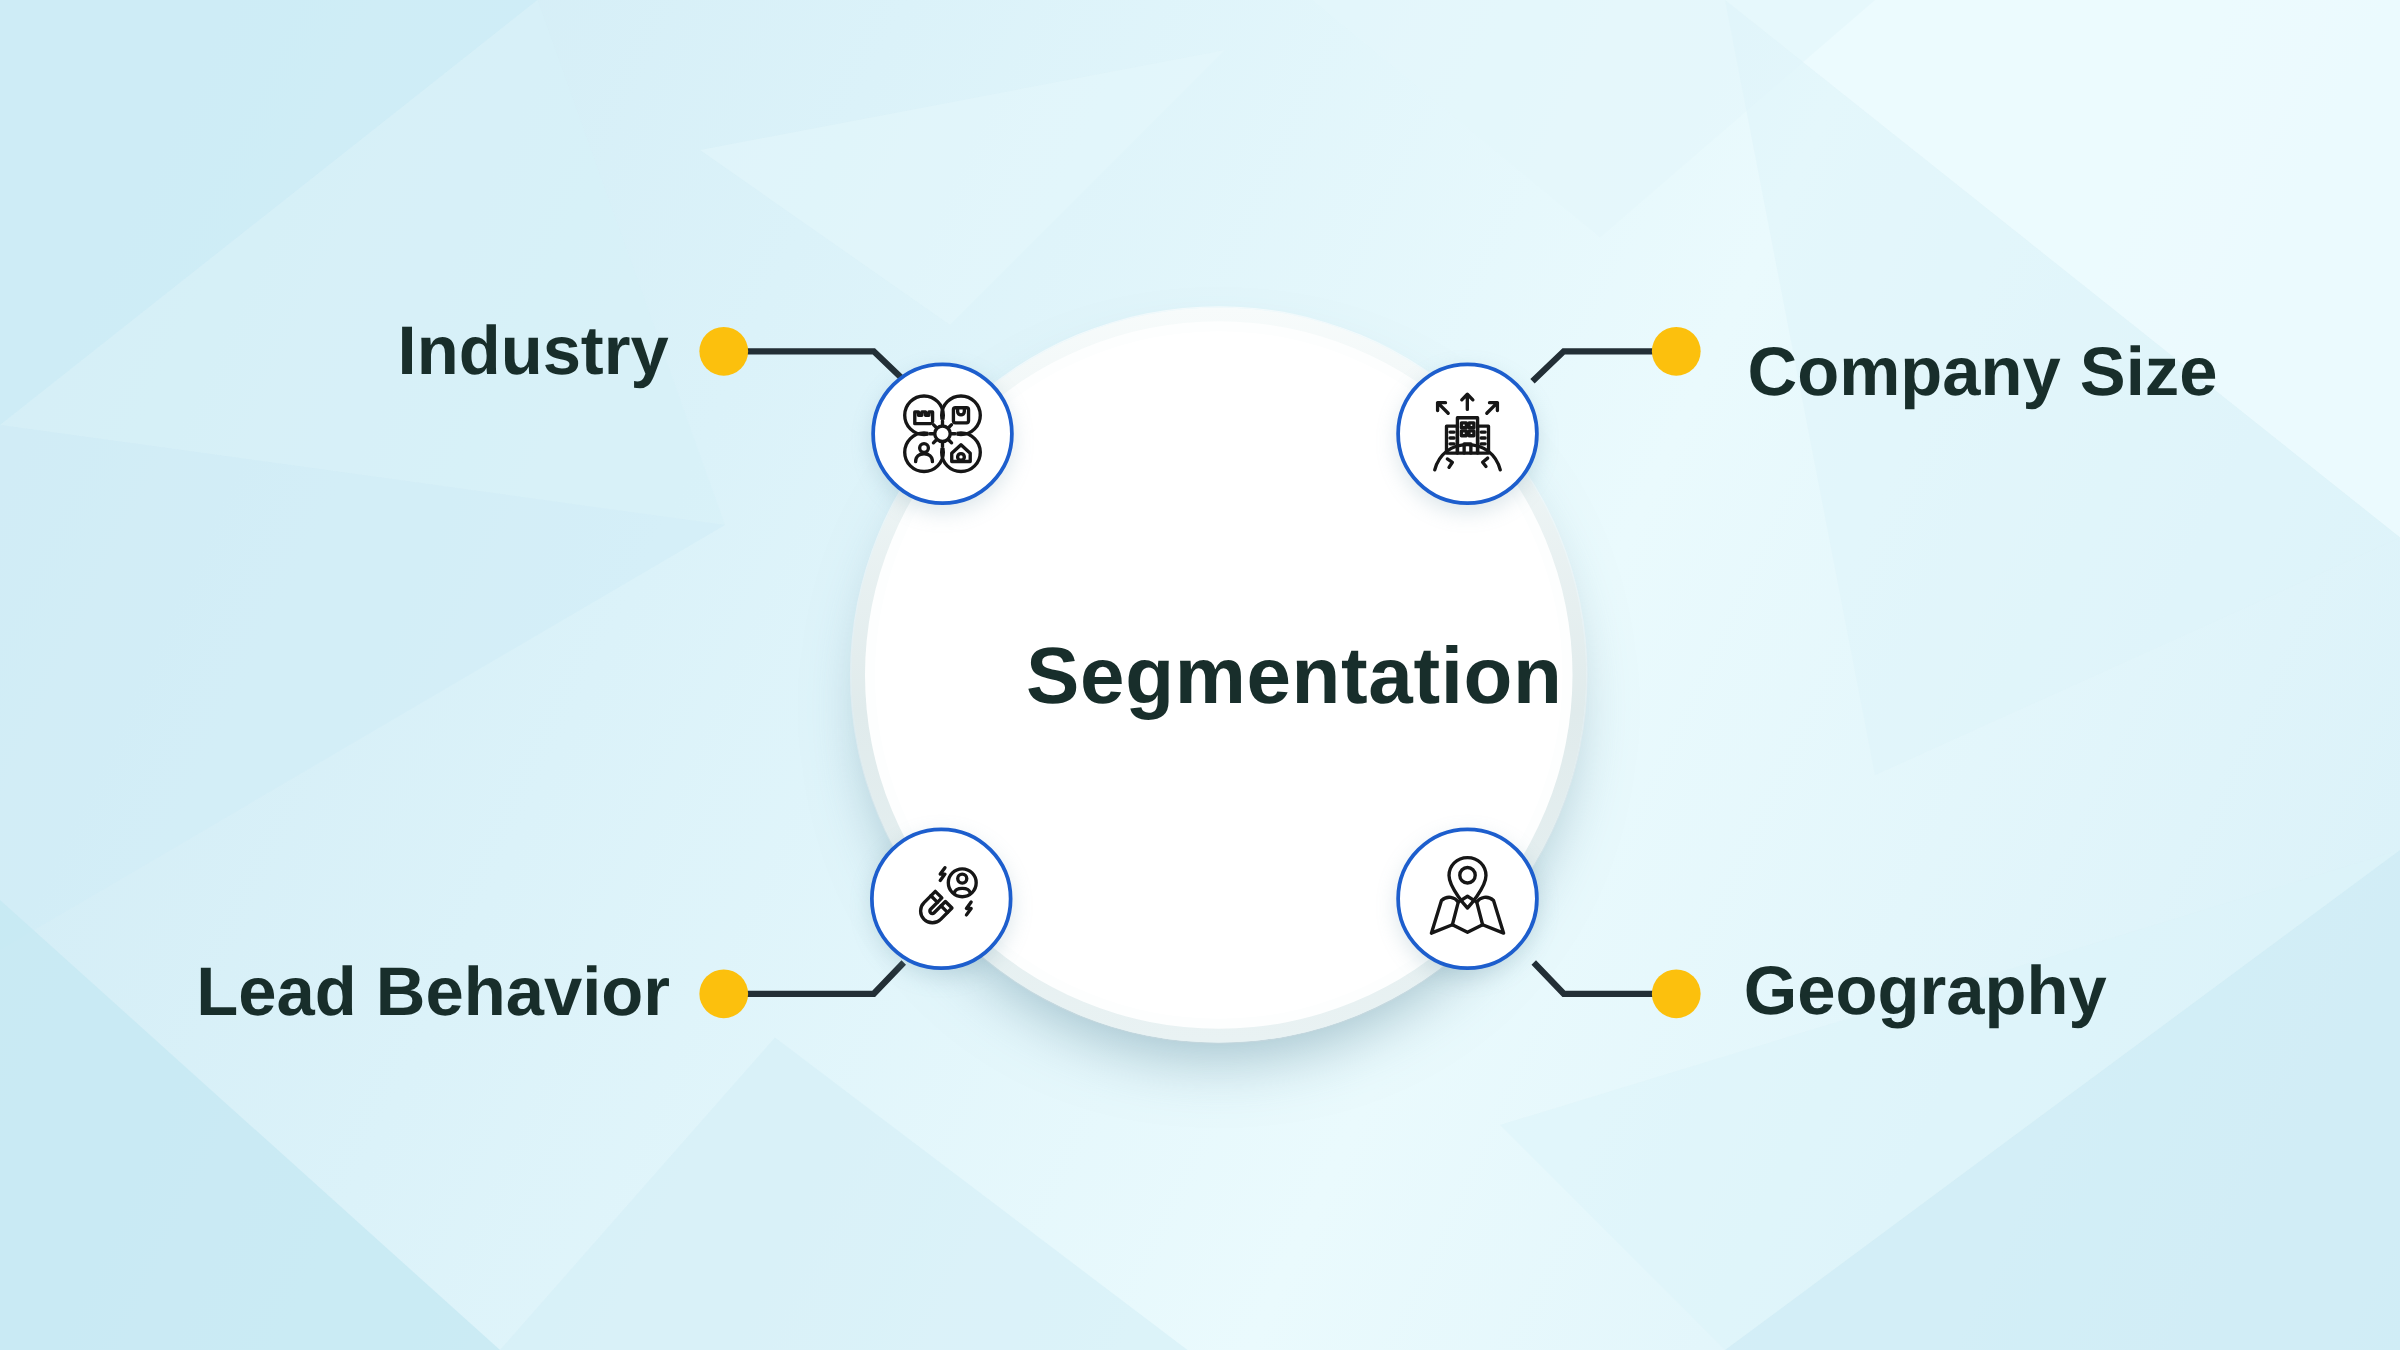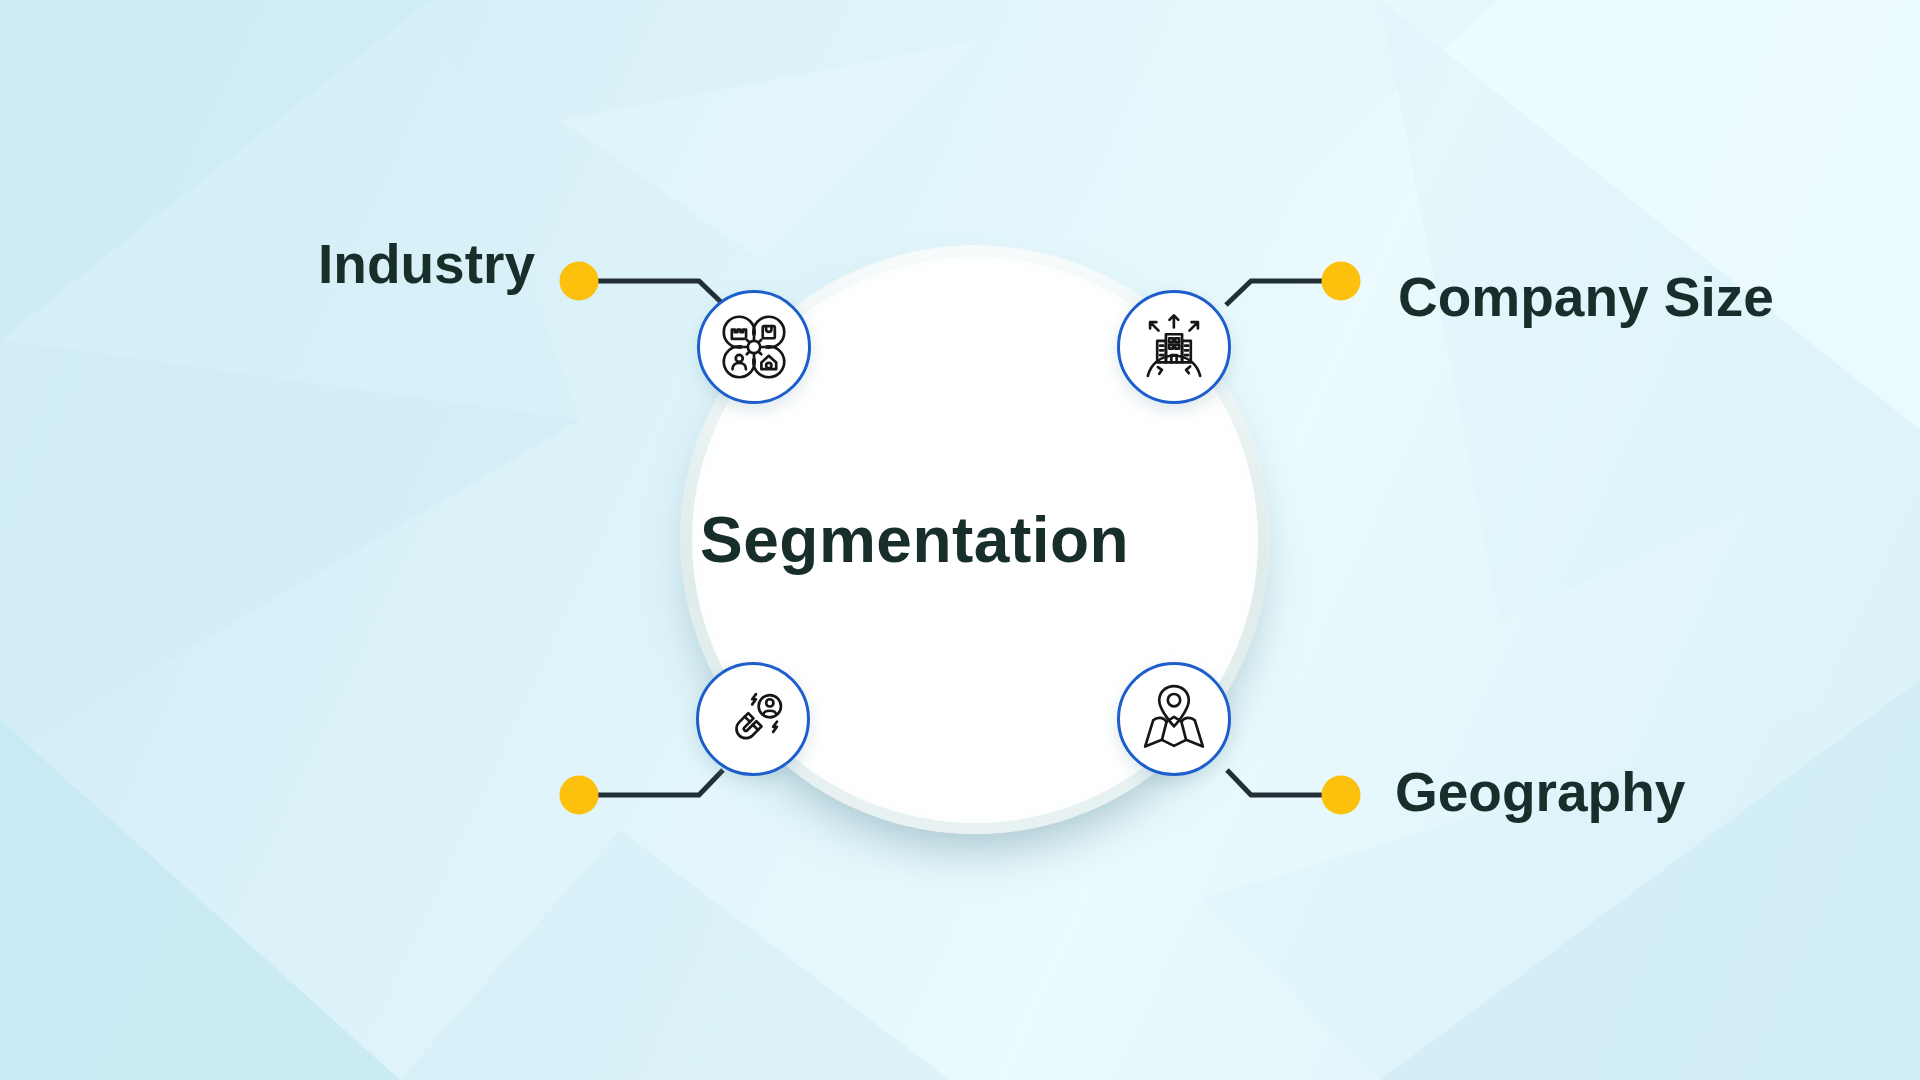--- a/index.html
+++ b/index.html
@@ -11,21 +11,21 @@
   .facets{position:absolute;inset:0;}
   
   .hub-ring{
     position:absolute;left:681px;top:246px;width:588px;height:588px;border-radius:50%;
     background:linear-gradient(180deg,#f7fbfb 0%,#e0ebec 55%,#e9f2f3 100%);
     box-shadow:0 26px 48px -14px rgba(96,140,158,.5), 0 0 0 1px rgba(255,255,255,.65);
   }
   .hub-circle{
     position:absolute;inset:19px;border-radius:50%;background:#ffffff;
     box-shadow:0 0 0 8px #fdfefe;
-    display:flex;align-items:center;justify-content:flex-start;
+    display:flex;align-items:center;justify-content:flex-end;
   }
   .hub-title{
     font-size:64px;font-weight:700;color:#182e2b;letter-spacing:.5px;white-space:nowrap;
   }
   
   .node{
     position:absolute;width:114px;height:114px;border-radius:50%;
     background:#ffffff;border:3px solid #1d5ecd;box-sizing:border-box;
     display:flex;align-items:center;justify-content:center;
     box-shadow:0 6px 16px rgba(120,160,175,.25);
@@ -33,21 +33,21 @@
   .node svg{width:86px;height:86px;display:block;}
   #node-industry{left:697px;top:290px;}
   #node-company-size{left:1117px;top:290px;}
   #node-lead-behavior{left:696px;top:662px;}
   #node-geography{left:1117px;top:662px;}
   
   .lbl{
     position:absolute;font-size:55px;font-weight:700;color:#182e2b;
     white-space:nowrap;transform:translateY(-50%);letter-spacing:0;
   }
-  #label-industry{right:1385px;top:264px;}
+  #label-industry{right:1385px;top:280px;}
   #label-company-size{left:1398px;top:280px;margin-top:17px;}
   #label-lead-behavior{right:1384px;top:793px;}
   #label-geography{left:1395px;top:792px;}
   
   .connectors{position:absolute;inset:0;pointer-events:none;}
   .connectors polyline{fill:none;stroke:#232f36;stroke-width:5;stroke-linejoin:miter;}
   .connectors circle{fill:#fcc00d;}
   .ic{stroke:#161616;fill:none;stroke-width:2;stroke-linecap:round;stroke-linejoin:round;}
 </style>
 </head>
@@ -167,15 +167,16 @@
         <path d="M10.5 52.5 L16.5 33 C20 29.8 24.5 31 26.5 34 L32 30.5 L37.5 34 C39.5 31 44 29.8 47.5 33 L53.5 52.5 L41 47.5 L32 52 L23 47.5 Z"></path>
         <path d="M23 47.5 L26.5 34 M41 47.5 L37.5 34"></path>
       </g>
       <path class="ic" fill="#ffffff" stroke-width="2.1" d="M32 7.5 C25.6 7.5 21 12.3 21 18.2 C21 25.6 32 37.5 32 37.5 C32 37.5 43 25.6 43 18.2 C43 12.3 38.4 7.5 32 7.5 Z"></path>
       <circle class="ic" cx="32" cy="18" r="4.6" stroke-width="2.1"></circle>
     </svg>
   </div>
 
   <div class="lbl" id="label-industry">Industry</div>
   <div class="lbl" id="label-company-size">Company Size</div>
+  <div class="lbl" id="label-lead-behavior">Lead Behavior</div>
   <div class="lbl" id="label-geography">Geography</div>
 
 </div>
 
 </body></html>

